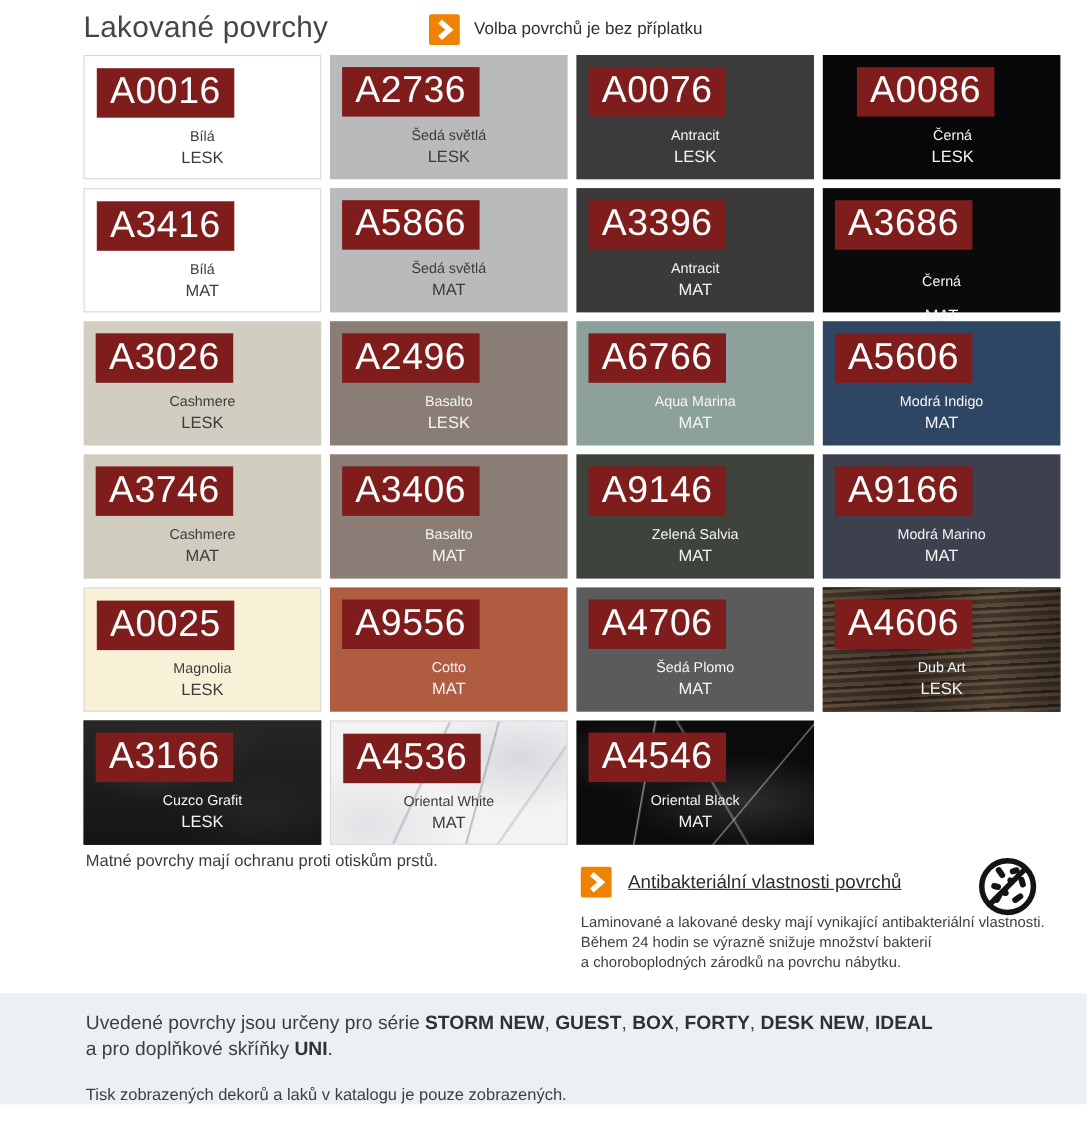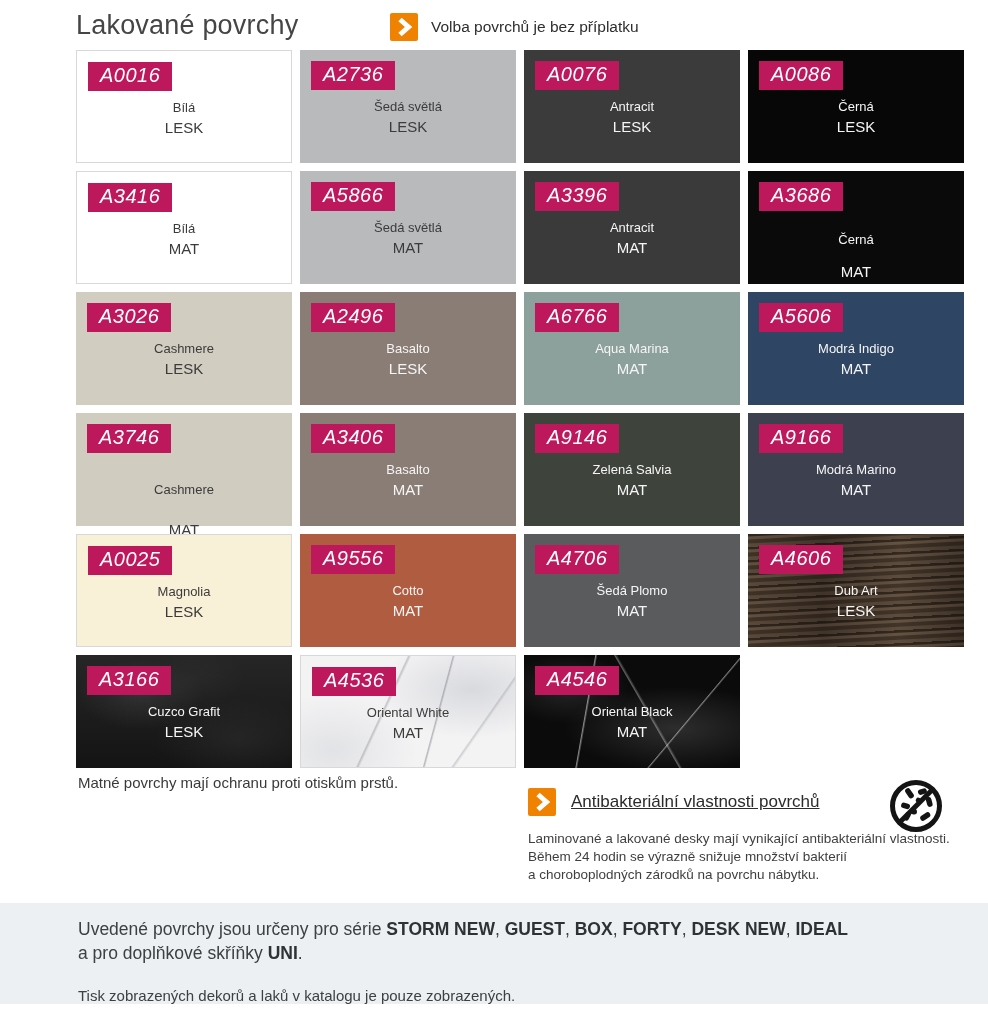--- a/index.html
+++ b/index.html
@@ -21,22 +21,22 @@
   .swatch-grid{
     position:absolute;left:76px;top:50px;
     display:grid;grid-template-columns:repeat(4,216px);
     column-gap:8px;row-gap:8px;grid-auto-rows:113px;
   }
   .tile{box-sizing:border-box;position:relative;display:flex;flex-direction:column;
     align-items:center;padding-top:11px;}
   .tile.bordered{border:1px solid #d8d8d8;}
   .code-badge{
     align-self:flex-start;margin-left:11px;
-    background:#be185d;color:#ffffff;
-    font-size:20px;line-height:1.15;padding:2px 12px 4px;letter-spacing:.5px;font-style:italic;
+    background:#7f1d1d;color:#ffffff;
+    font-size:34px;line-height:1.15;padding:2px 12px 4px;letter-spacing:.5px;
   }
   .swatch-name{margin-top:7px;font-size:13px;line-height:20px;text-align:center;}
   .swatch-finish{font-size:15px;line-height:20px;text-align:center;}
   .t-dark .swatch-name,.t-dark .swatch-finish{color:#3b3b3b;}
   .t-light .swatch-name,.t-light .swatch-finish{color:#f5f5f5;}
 
   
   .tex-wood{
     background-color:#473a2f;
     background-image:
@@ -107,21 +107,21 @@
     <div class="tile t-dark" style="background: rgb(185, 186, 188);">
       <span class="code-badge">A2736</span>
       <div class="swatch-name">Šedá světlá</div>
       <div class="swatch-finish">LESK</div>
     </div>
     <div class="tile t-light" style="background: rgb(59, 59, 59);">
       <span class="code-badge">A0076</span>
       <div class="swatch-name">Antracit</div>
       <div class="swatch-finish">LESK</div>
     </div>
-    <div class="tile t-light" style="background: rgb(7, 7, 7);">
+    <div class="tile t-light" style="background: rgb(7, 7, 7); padding-left: 20px;">
       <span class="code-badge">A0086</span>
       <div class="swatch-name">Černá</div>
       <div class="swatch-finish">LESK</div>
     </div>
     <div class="tile t-dark bordered" style="background: rgb(255, 255, 255);">
       <span class="code-badge">A3416</span>
       <div class="swatch-name">Bílá</div>
       <div class="swatch-finish">MAT</div>
     </div>
     <div class="tile t-dark" style="background: rgb(185, 186, 188);">
@@ -152,21 +152,21 @@
     <div class="tile t-light" style="background: rgb(141, 161, 156);">
       <span class="code-badge">A6766</span>
       <div class="swatch-name">Aqua Marina</div>
       <div class="swatch-finish">MAT</div>
     </div>
     <div class="tile t-light" style="background: rgb(46, 69, 99);">
       <span class="code-badge">A5606</span>
       <div class="swatch-name">Modrá Indigo</div>
       <div class="swatch-finish">MAT</div>
     </div>
-    <div class="tile t-dark" style="background: rgb(209, 204, 192); gap: 20px;">
+    <div class="tile t-dark" style="background: rgb(209, 204, 192);">
       <span class="code-badge">A3746</span>
       <div class="swatch-name">Cashmere</div>
       <div class="swatch-finish">MAT</div>
     </div>
     <div class="tile t-light" style="background: rgb(138, 125, 117);">
       <span class="code-badge">A3406</span>
       <div class="swatch-name">Basalto</div>
       <div class="swatch-finish">MAT</div>
     </div>
     <div class="tile t-light" style="background: rgb(62, 68, 60);">

